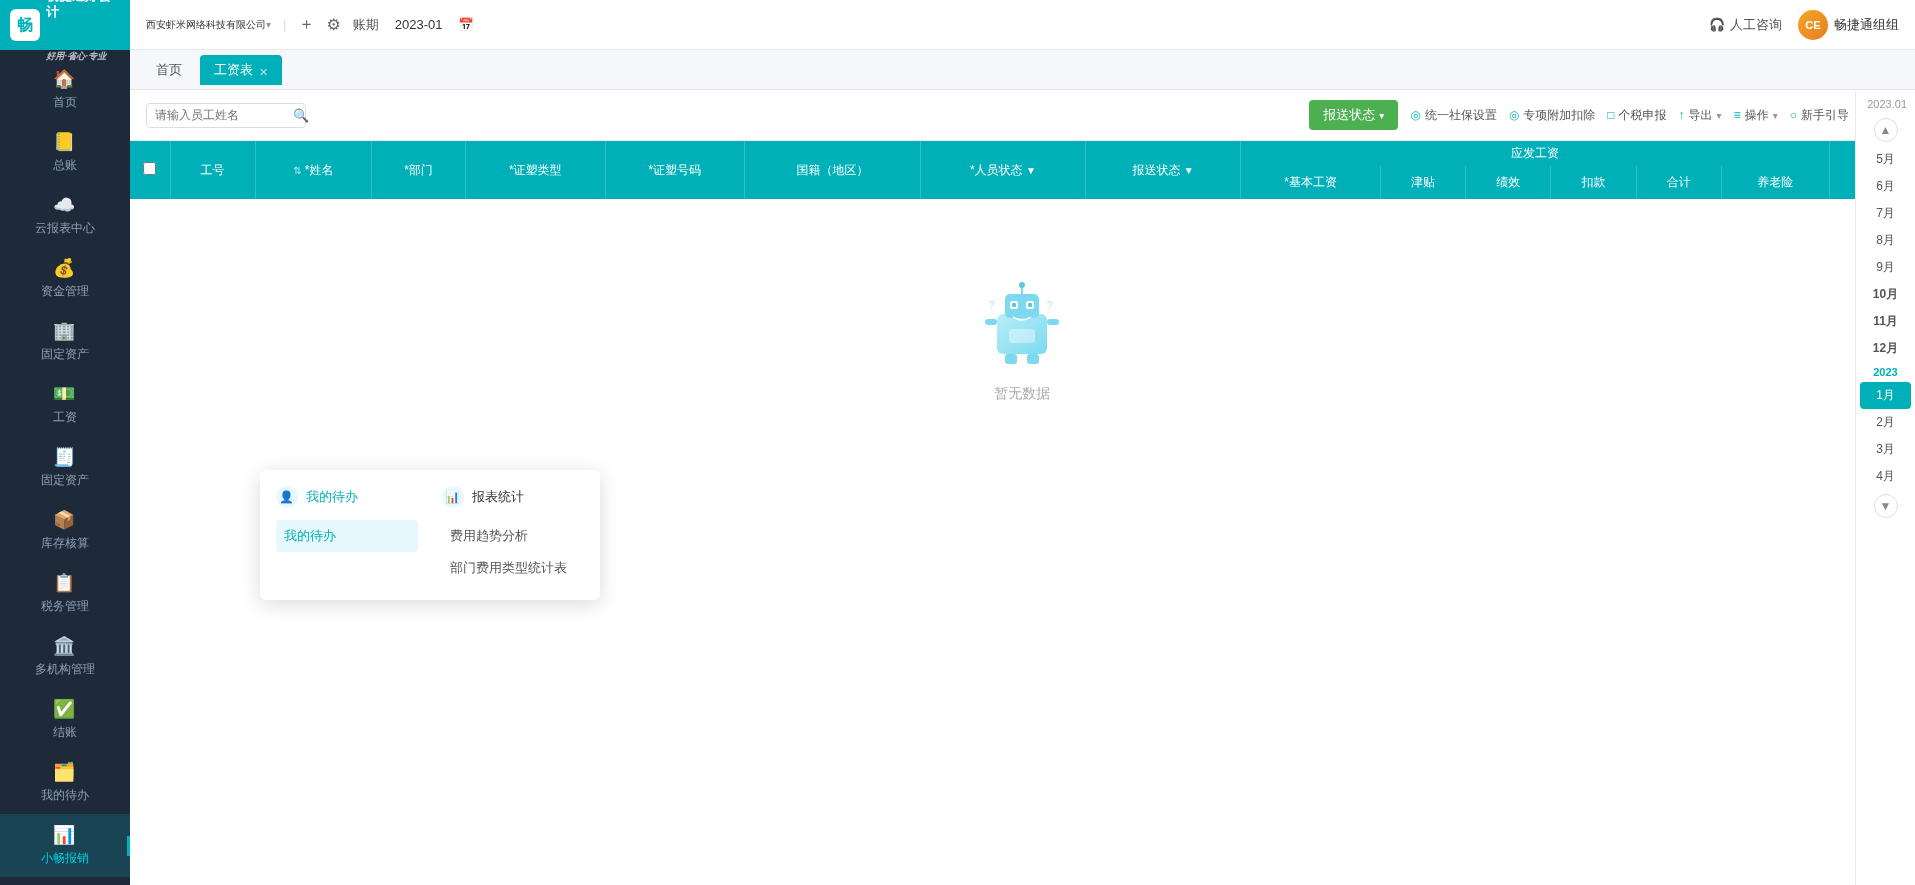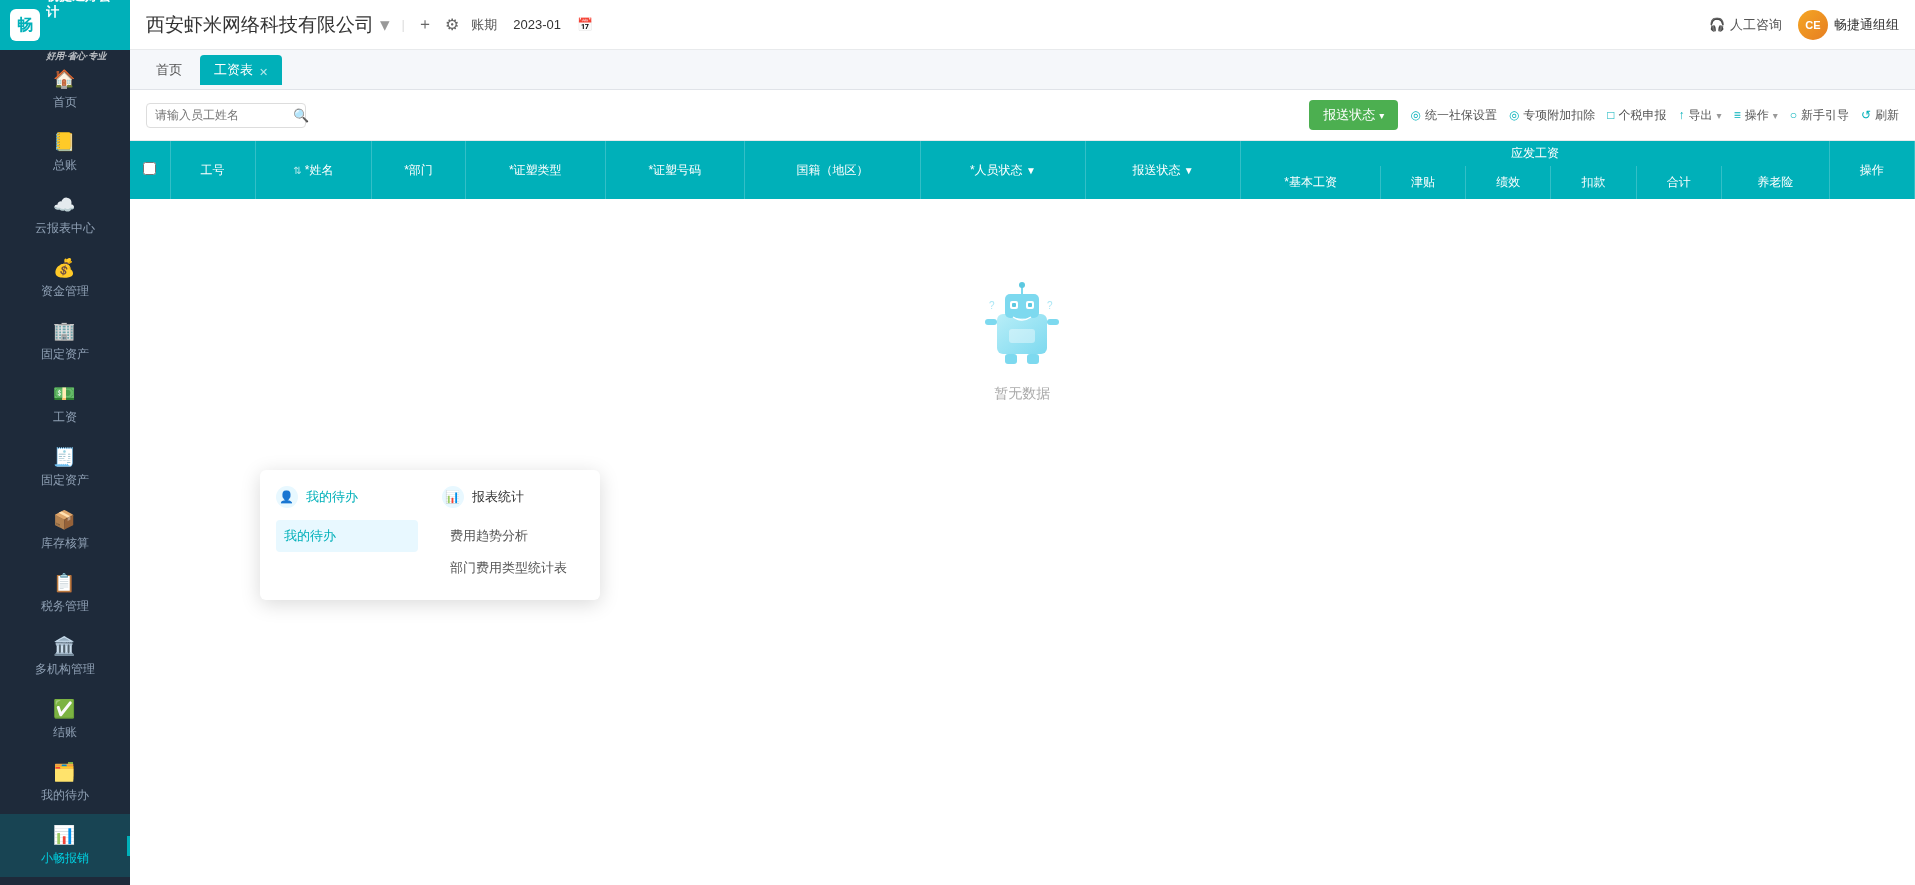--- a/index.html
+++ b/index.html
@@ -81,25 +81,24 @@
       display: flex;
       align-items: center;
       padding: 0 16px;
       gap: 12px;
       border-bottom: 1px solid #e8eaec;
       position: relative;
       z-index: 10;
     }
     .company-name {
       color: #333;
-      font-size: 19px;
+      font-size: 10px;
       font-weight: 500;
       display: flex;
       align-items: center;
-      gap: 6px;
       cursor: pointer;
     }
     .topbar-divider { color: #ddd; }
     .topbar-add-icon { color: #666; font-size: 16px; cursor: pointer; }
     .topbar-settings-icon { color: #666; font-size: 16px; cursor: pointer; }
     .topbar-period {
       display: flex;
       align-items: center;
       gap: 16px;
       color: #555;
@@ -637,15 +636,33 @@
           <div class="dropdown-item">
             <span>费用趋势分析</span>
           </div>
           <div class="dropdown-item">
             <span>部门费用类型统计表</span>
           </div>
         </div>
       </div>
     </div>
 
+    <div class="timeline-panel">
+      <div class="timeline-header">2023.01</div>
+      <div class="timeline-scroll-up">▲</div>
+      <div class="timeline-item">5月</div>
+      <div class="timeline-item">6月</div>
+      <div class="timeline-item">7月</div>
+      <div class="timeline-item">8月</div>
+      <div class="timeline-item">9月</div>
+      <div class="timeline-item" style="font-weight:bold;">10月</div>
+      <div class="timeline-item" style="font-weight:bold;">11月</div>
+      <div class="timeline-item" style="font-weight:bold;">12月</div>
+      <div class="timeline-year">2023</div>
+      <div class="timeline-item active">1月</div>
+      <div class="timeline-item">2月</div>
+      <div class="timeline-item">3月</div>
+      <div class="timeline-item">4月</div>
+      <div class="timeline-scroll-down">▼</div>
+    </div>
 
   </div>
 </div>
 
 </body></html>

